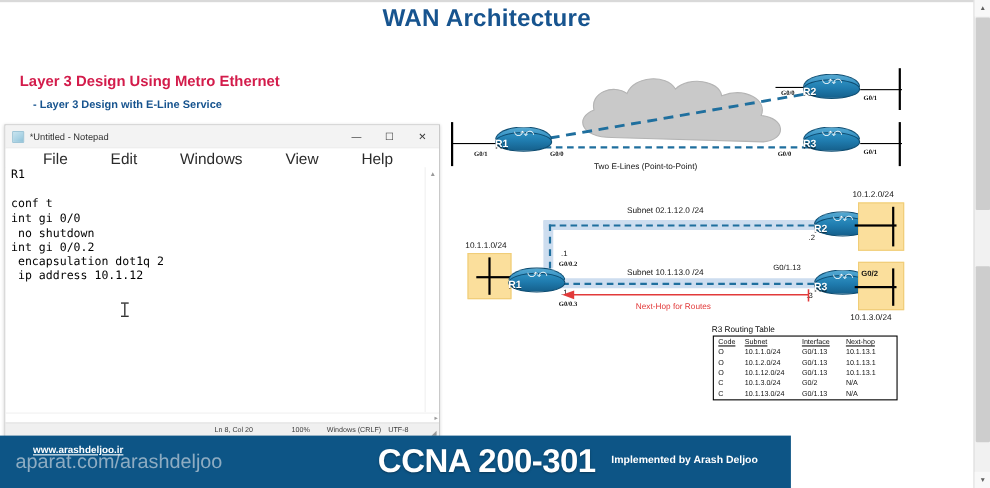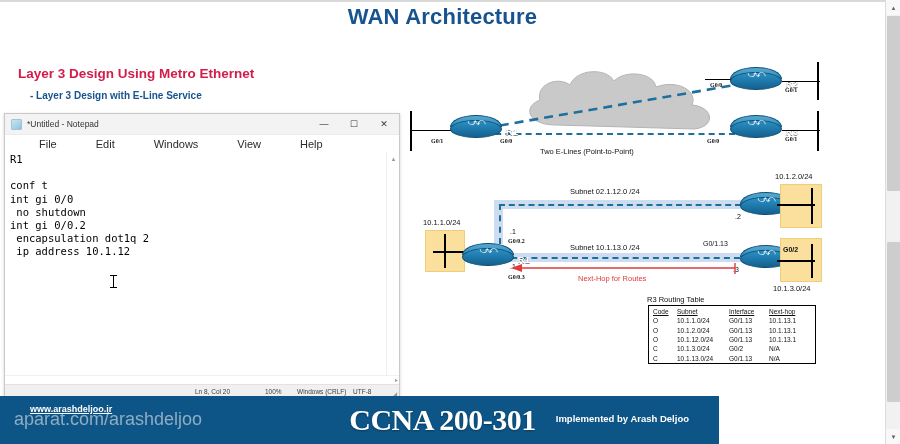--- a/index.html
+++ b/index.html
@@ -56,21 +56,21 @@
   #np-icon {
     width:11px; height:11px; margin:0 5px 0 6px;
     background:linear-gradient(145deg,#c9e4ef 0%, #a9d2e4 60%, #8dc0d6 100%);
     border:1px solid #9fc6d8; border-radius:1px; flex:0 0 auto;
   }
   #np-title { font-size:8.5px; color:#333; flex:1 1 auto; }
   .np-ctl { width:30px; height:21px; display:flex; align-items:center; justify-content:center;
             font-size:9px; color:#3a3a3a; }
   #np-menubar { height:17px; display:flex; align-items:center; padding-left:6px; gap:11px;
                 background:#ffffff; flex:0 0 auto; }
-  .np-menu-item { font-size:11px; color:#2b2b2b;padding-left:28px; }
+  .np-menu-item { font-size:14px; color:#2b2b2b;padding-left:28px; }
   #np-textarea-wrap { flex:1 1 auto; position:relative; background:#fff; display:flex; }
   #np-text {
     flex:1 1 auto; padding:1px 4px 0 5px; margin:0;
     font-family:"DejaVu Sans Mono","Liberation Mono",monospace;
     font-size:10.5px; line-height:13.2px; color:#000; white-space:pre;
     overflow:hidden;
   }
   #np-caret {
     position:absolute; left:108px; top:124px; width:1px; height:11px; background:#000;
   }
@@ -109,21 +109,21 @@
     position:absolute; left:0; top:0; width:52px; height:12px;
     background:linear-gradient(180deg,#56a9d1 0%, #2b8ac0 100%);
     border-radius:50%/100% 100% 0 0; border:1px solid #0e4d72; border-bottom:none;
   }
   .router .arrows {
     position:absolute; left:8px; top:2px; width:36px; height:11px;
     color:#ffffff; font-size:9px; line-height:11px; text-align:center;
     font-family:"DejaVu Sans", sans-serif; letter-spacing:-1px;
   }
   .router .rlabel {
-    position:absolute; left:16px; top:11px; width:52px; text-align:right;
+    position:absolute; left:0; top:11px; width:52px; text-align:left;
     color:#ffffff; font-size:9.5px; font-weight:bold;
     font-family:"Liberation Sans", sans-serif;
     text-shadow:0 1px 0 rgba(0,0,0,0.45);
   }
   .ifl { position:absolute; font-size:6px; font-weight:bold; color:#111; white-space:nowrap;
          font-family:"Liberation Serif", serif; }
   .netlbl { position:absolute; font-size:7.5px; color:#111; white-space:nowrap; }
   .solidline { position:absolute; background:#000; }
   .lanbar { position:absolute; background:#000; width:1.6px; }
   .dash-h { position:absolute; height:0; border-top:2.6px dashed #1f6f9e; }
@@ -154,21 +154,21 @@
 
   
   #banner {
     position:absolute; left:0; top:396px; width:719px; height:48px;
     background:#0d5586;
   }
   #banner-center {
     position:absolute; left:0; top:0; width:885px; height:48px;
     display:flex; align-items:center; justify-content:center;
     font-size:30px; font-weight:bold; color:#ffffff;
-    font-family:Liberation Serif, serif; letter-spacing:-0.5px;
+    font-family:Liberation Sans, sans-serif; letter-spacing:-0.5px;
     text-shadow:0 1px 2px rgba(0,0,0,0.35);
   }
   #wm-aparat {
     position:absolute; left:14px; top:13px;
     font-size:18px; color:#b9c9d6; opacity:0.75;
     font-family:"Liberation Sans", sans-serif;
   }
   #wm-site {
     position:absolute; left:30px; top:8px;
     font-size:9px; font-weight:bold; color:#ffffff;

